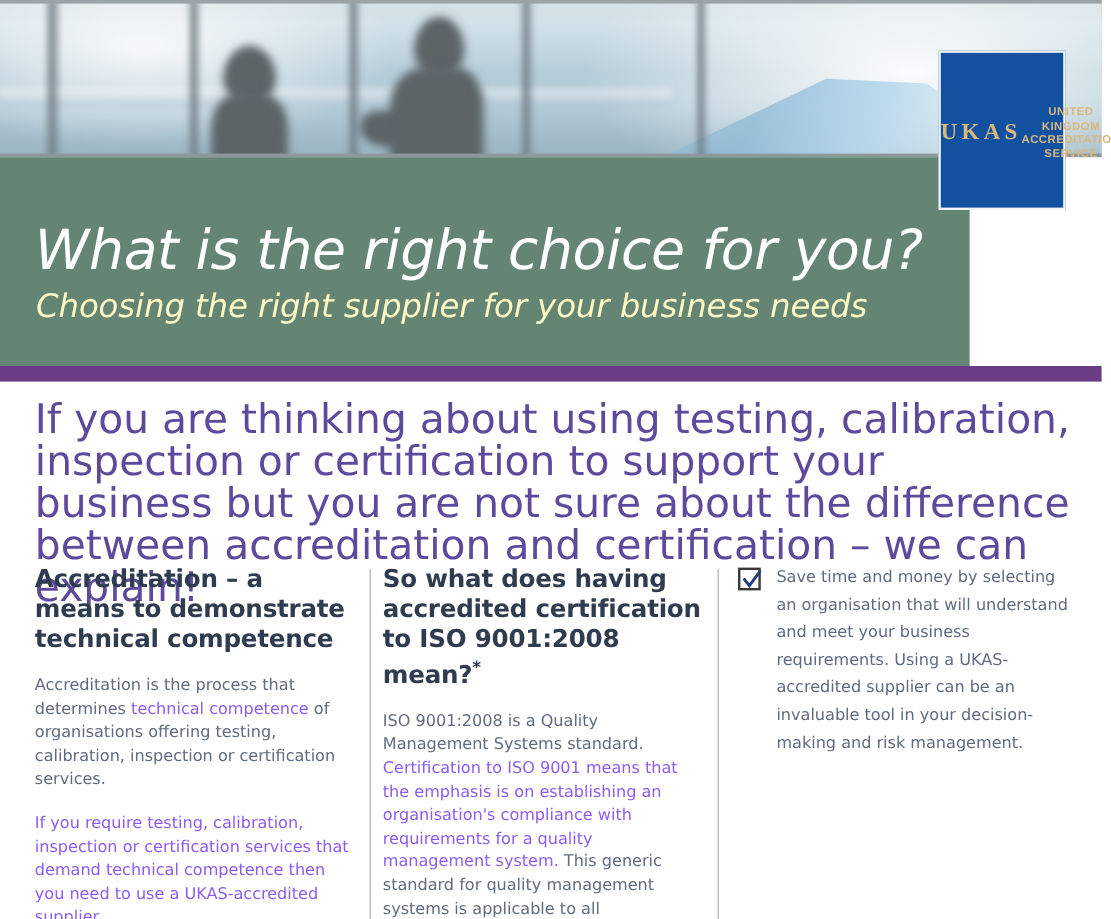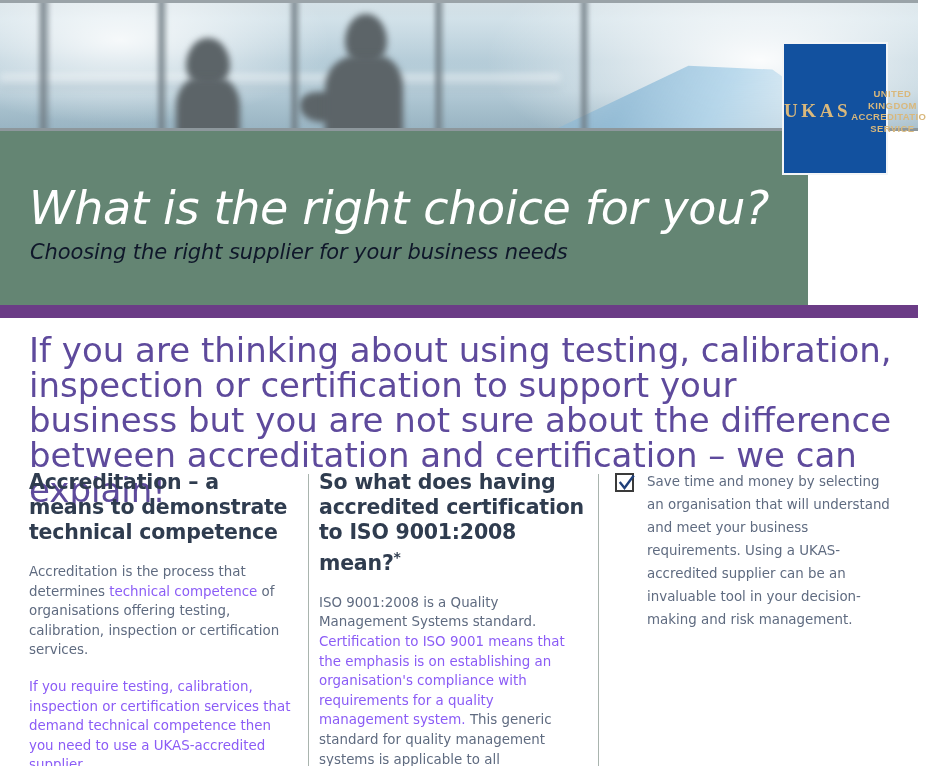--- a/index.html
+++ b/index.html
@@ -142,22 +142,22 @@
     color: #ffffff;
     font-size: 46px;
     font-weight: normal;
     letter-spacing: -.3px;
     white-space: nowrap;
     font-family: "DejaVu Sans", sans-serif;
   }
   .title-sub {
     position: absolute;
     left: 30px; top: 109px;
-    color: #0f172a;
-    font-size: 21px;
+    color: #fef9c3;
+    font-size: 27px;
     font-weight: normal;
     letter-spacing: -.1px;
     white-space: nowrap;
     font-family: "DejaVu Sans", sans-serif;
   }
 
   
   .purplerule {
     position: absolute;
     left: 0; top: 305px;

